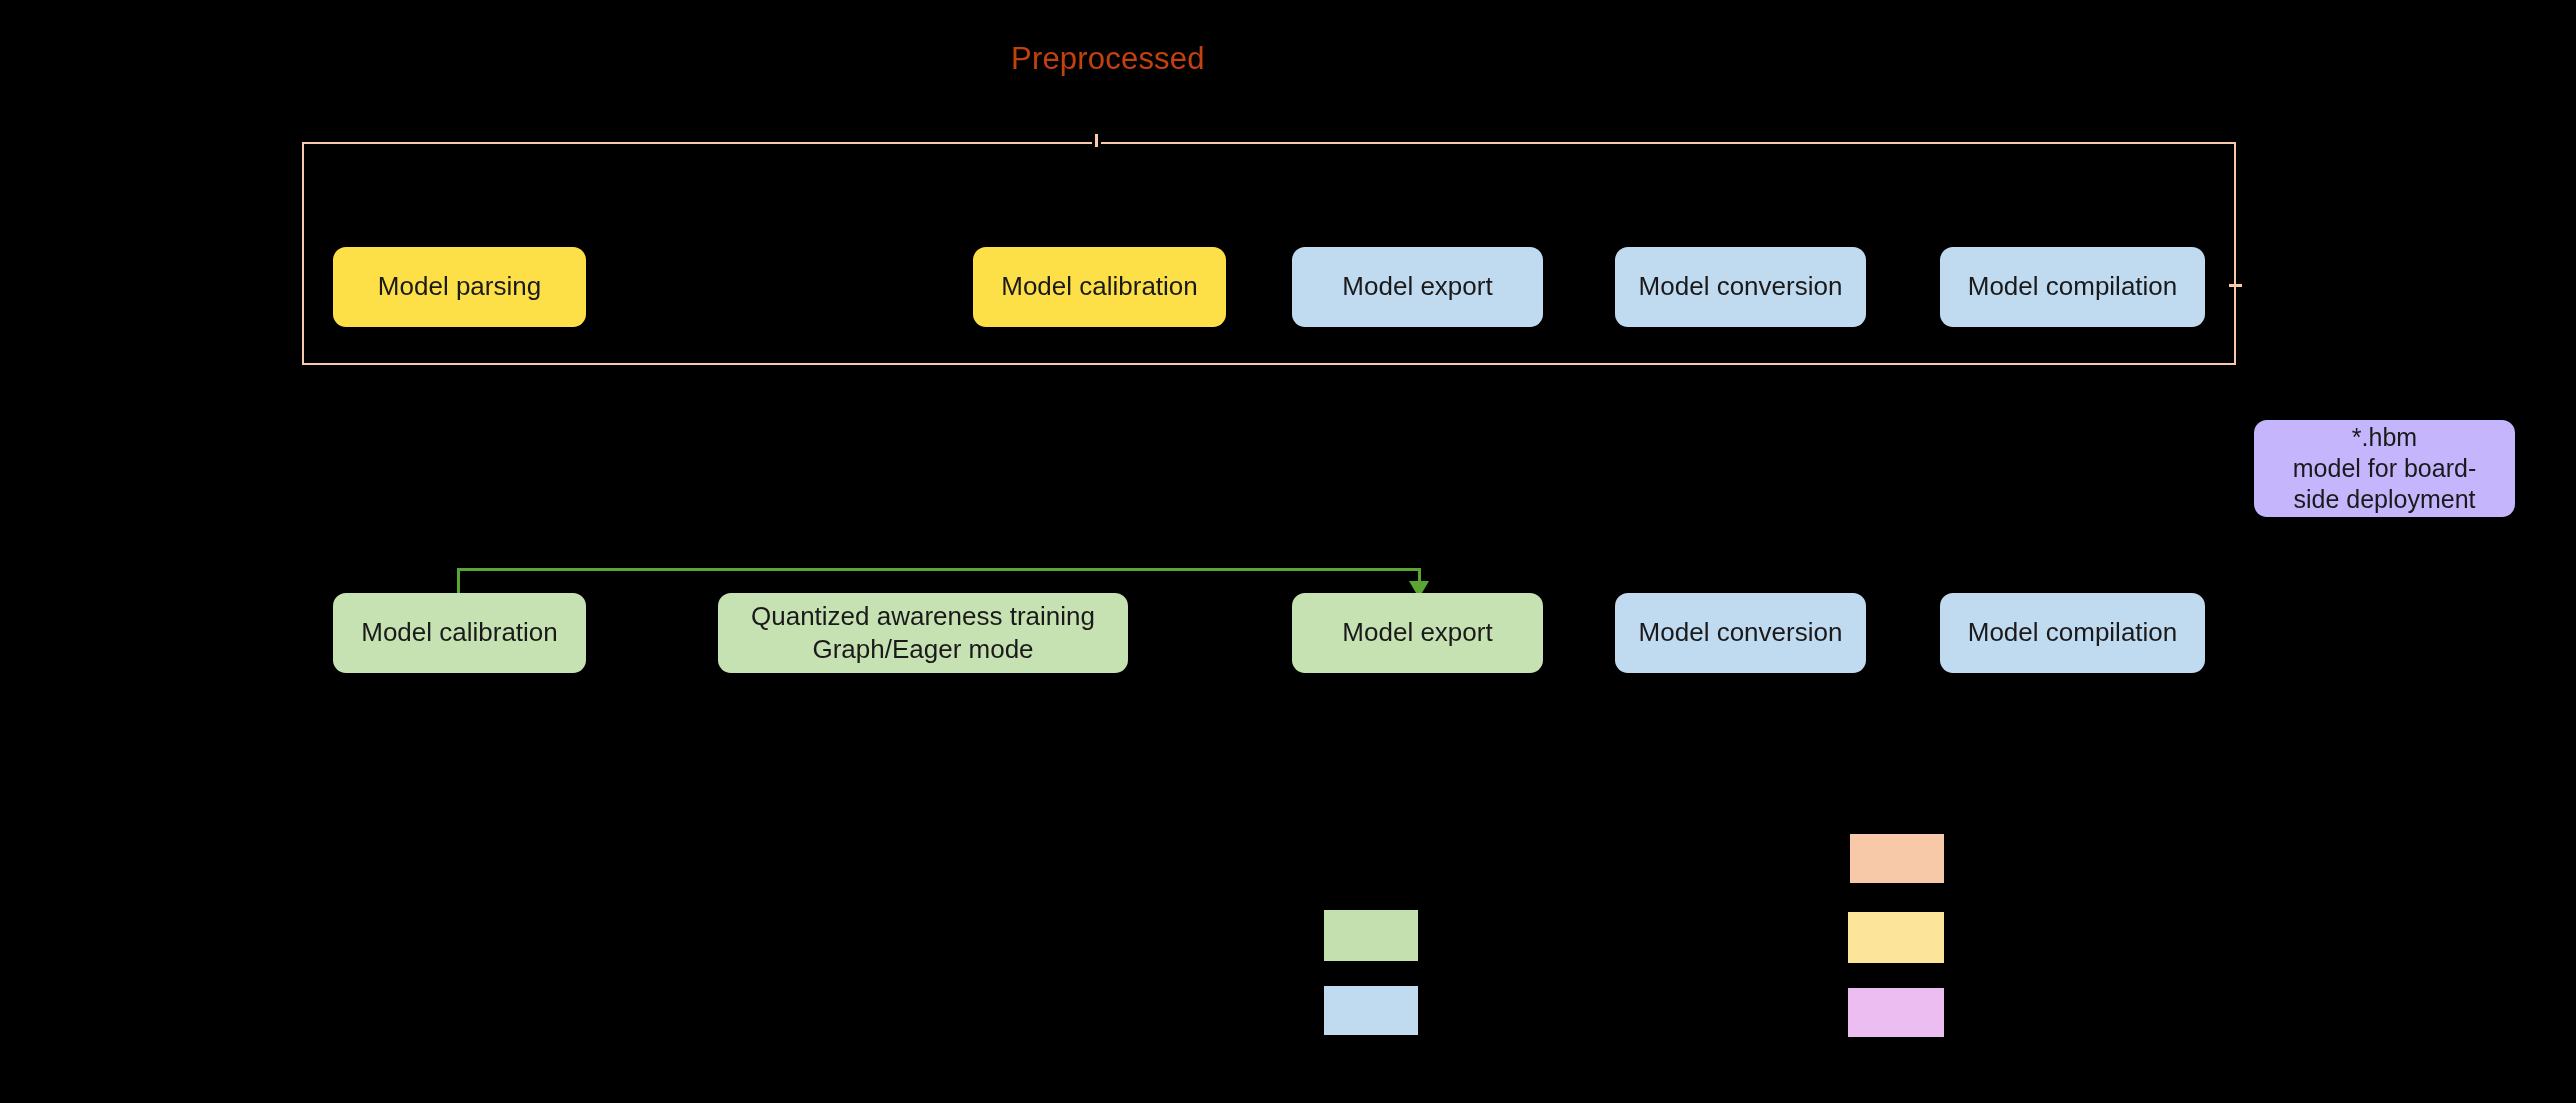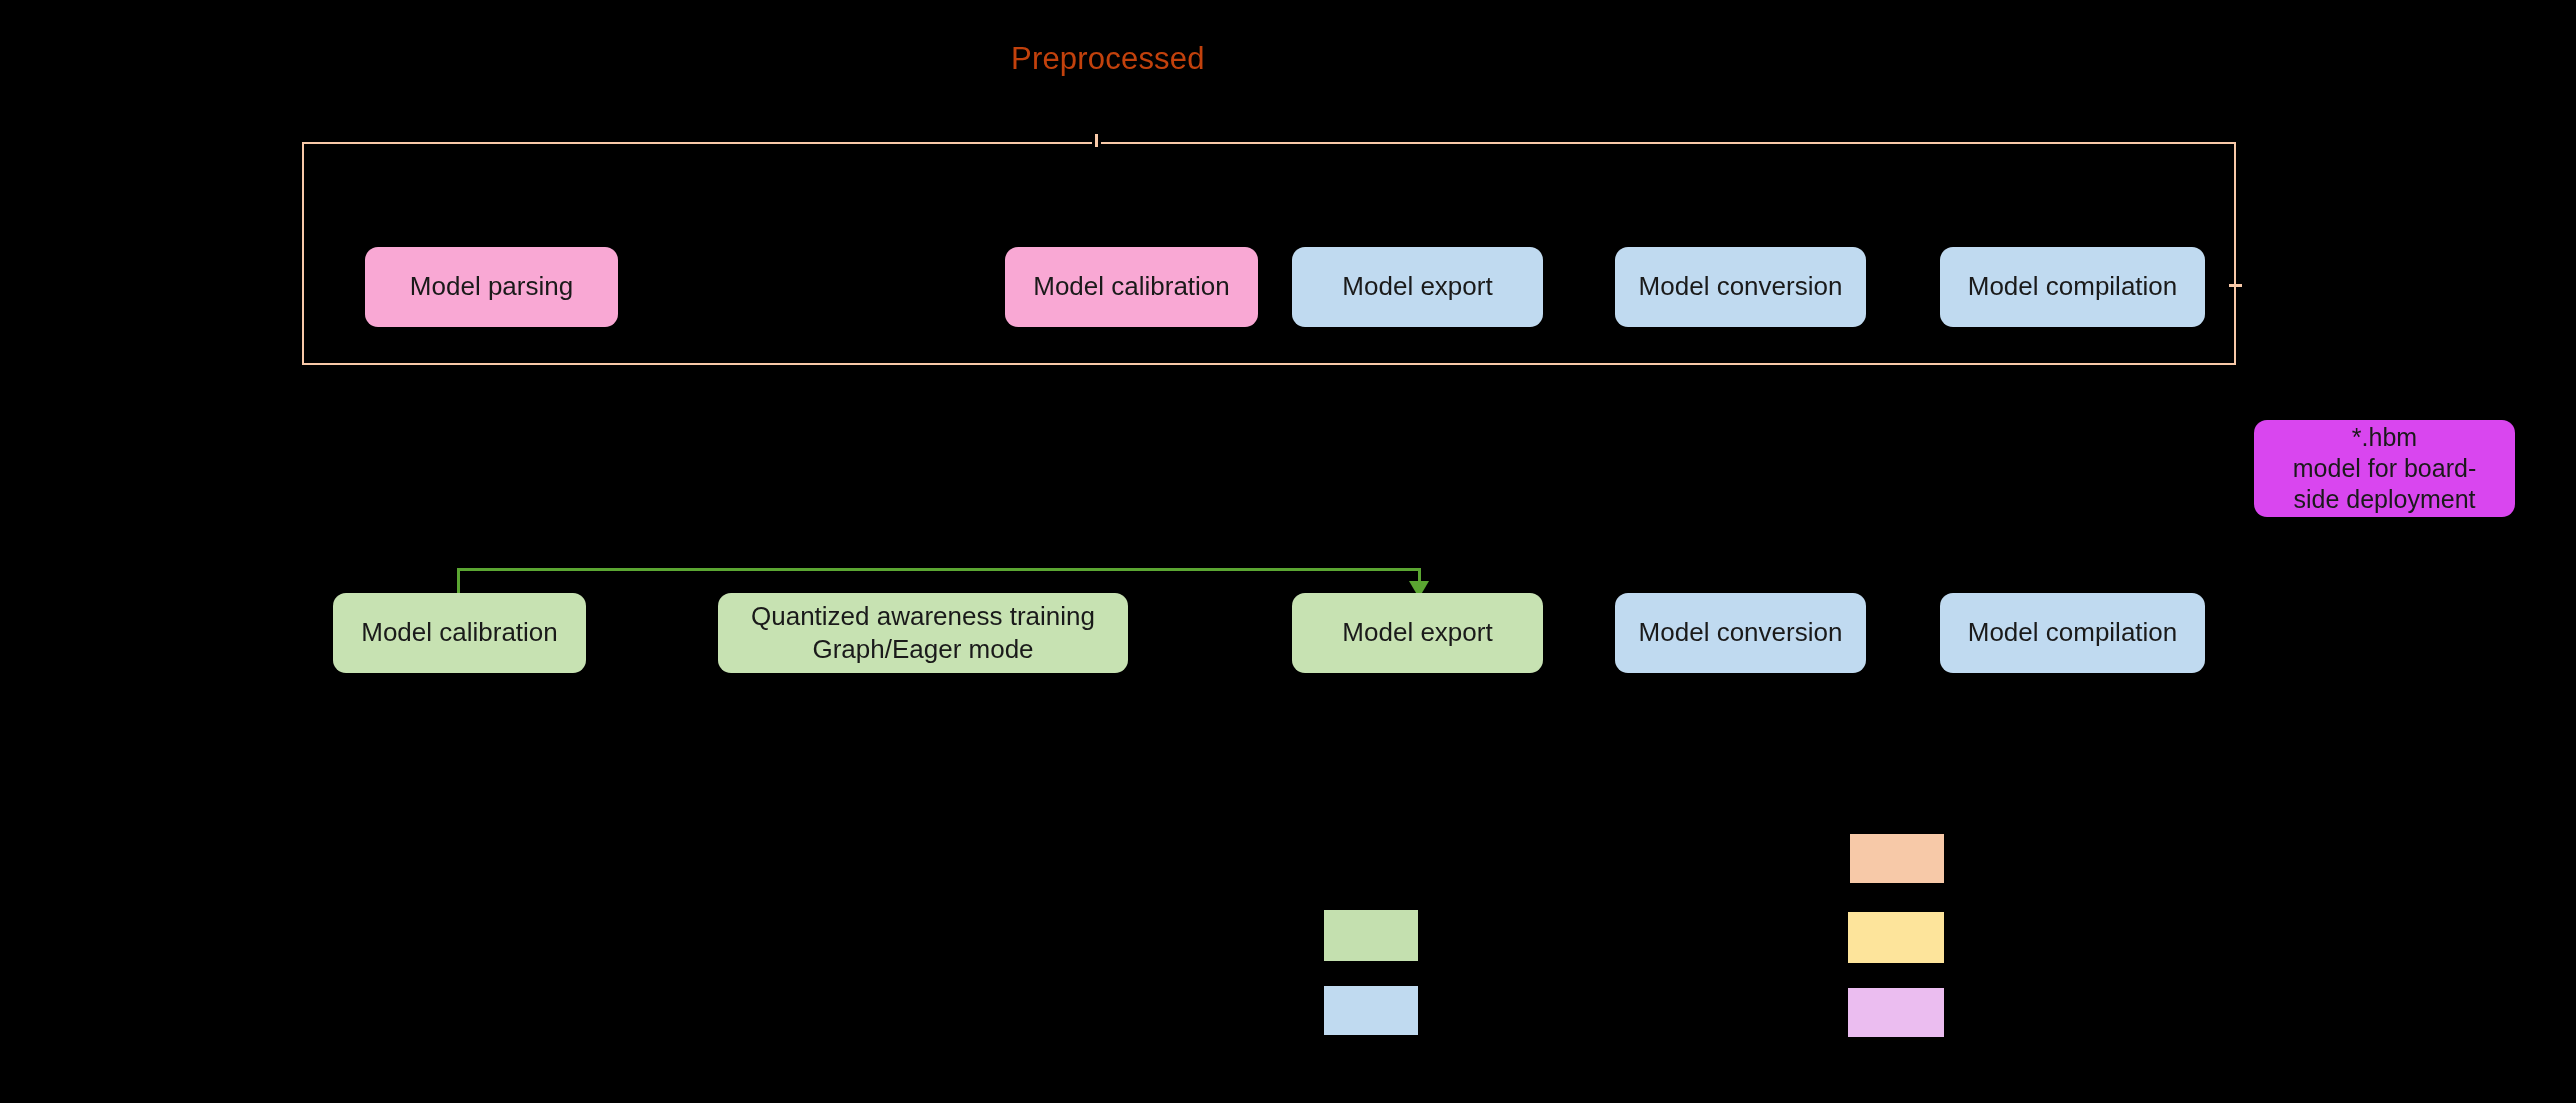--- a/index.html
+++ b/index.html
@@ -54,24 +54,24 @@
     align-items: center;
     justify-content: center;
     text-align: center;
     color: #1a1a1a;
     font-size: 26px;
     line-height: 1.28;
     font-family: "Liberation Sans", sans-serif;
     padding: 3.7px 9.4px;
     white-space: pre-line;
   }
-  .node.yellow { background: #f9a8d4; margin-left: 32px; }
+  .node.yellow { background: #fde047; }
   .node.blue   { background: #C0DAF0; }
   .node.green  { background: #C7E2B2; }
-  .node.purple { background: #d946ef; }
+  .node.purple { background: #c4b5fd; }
 
   .node-text {
     display: block;
     width: 100%;
     white-space: pre-line;
   }
 
   
   .conn-seg {
     position: absolute;

